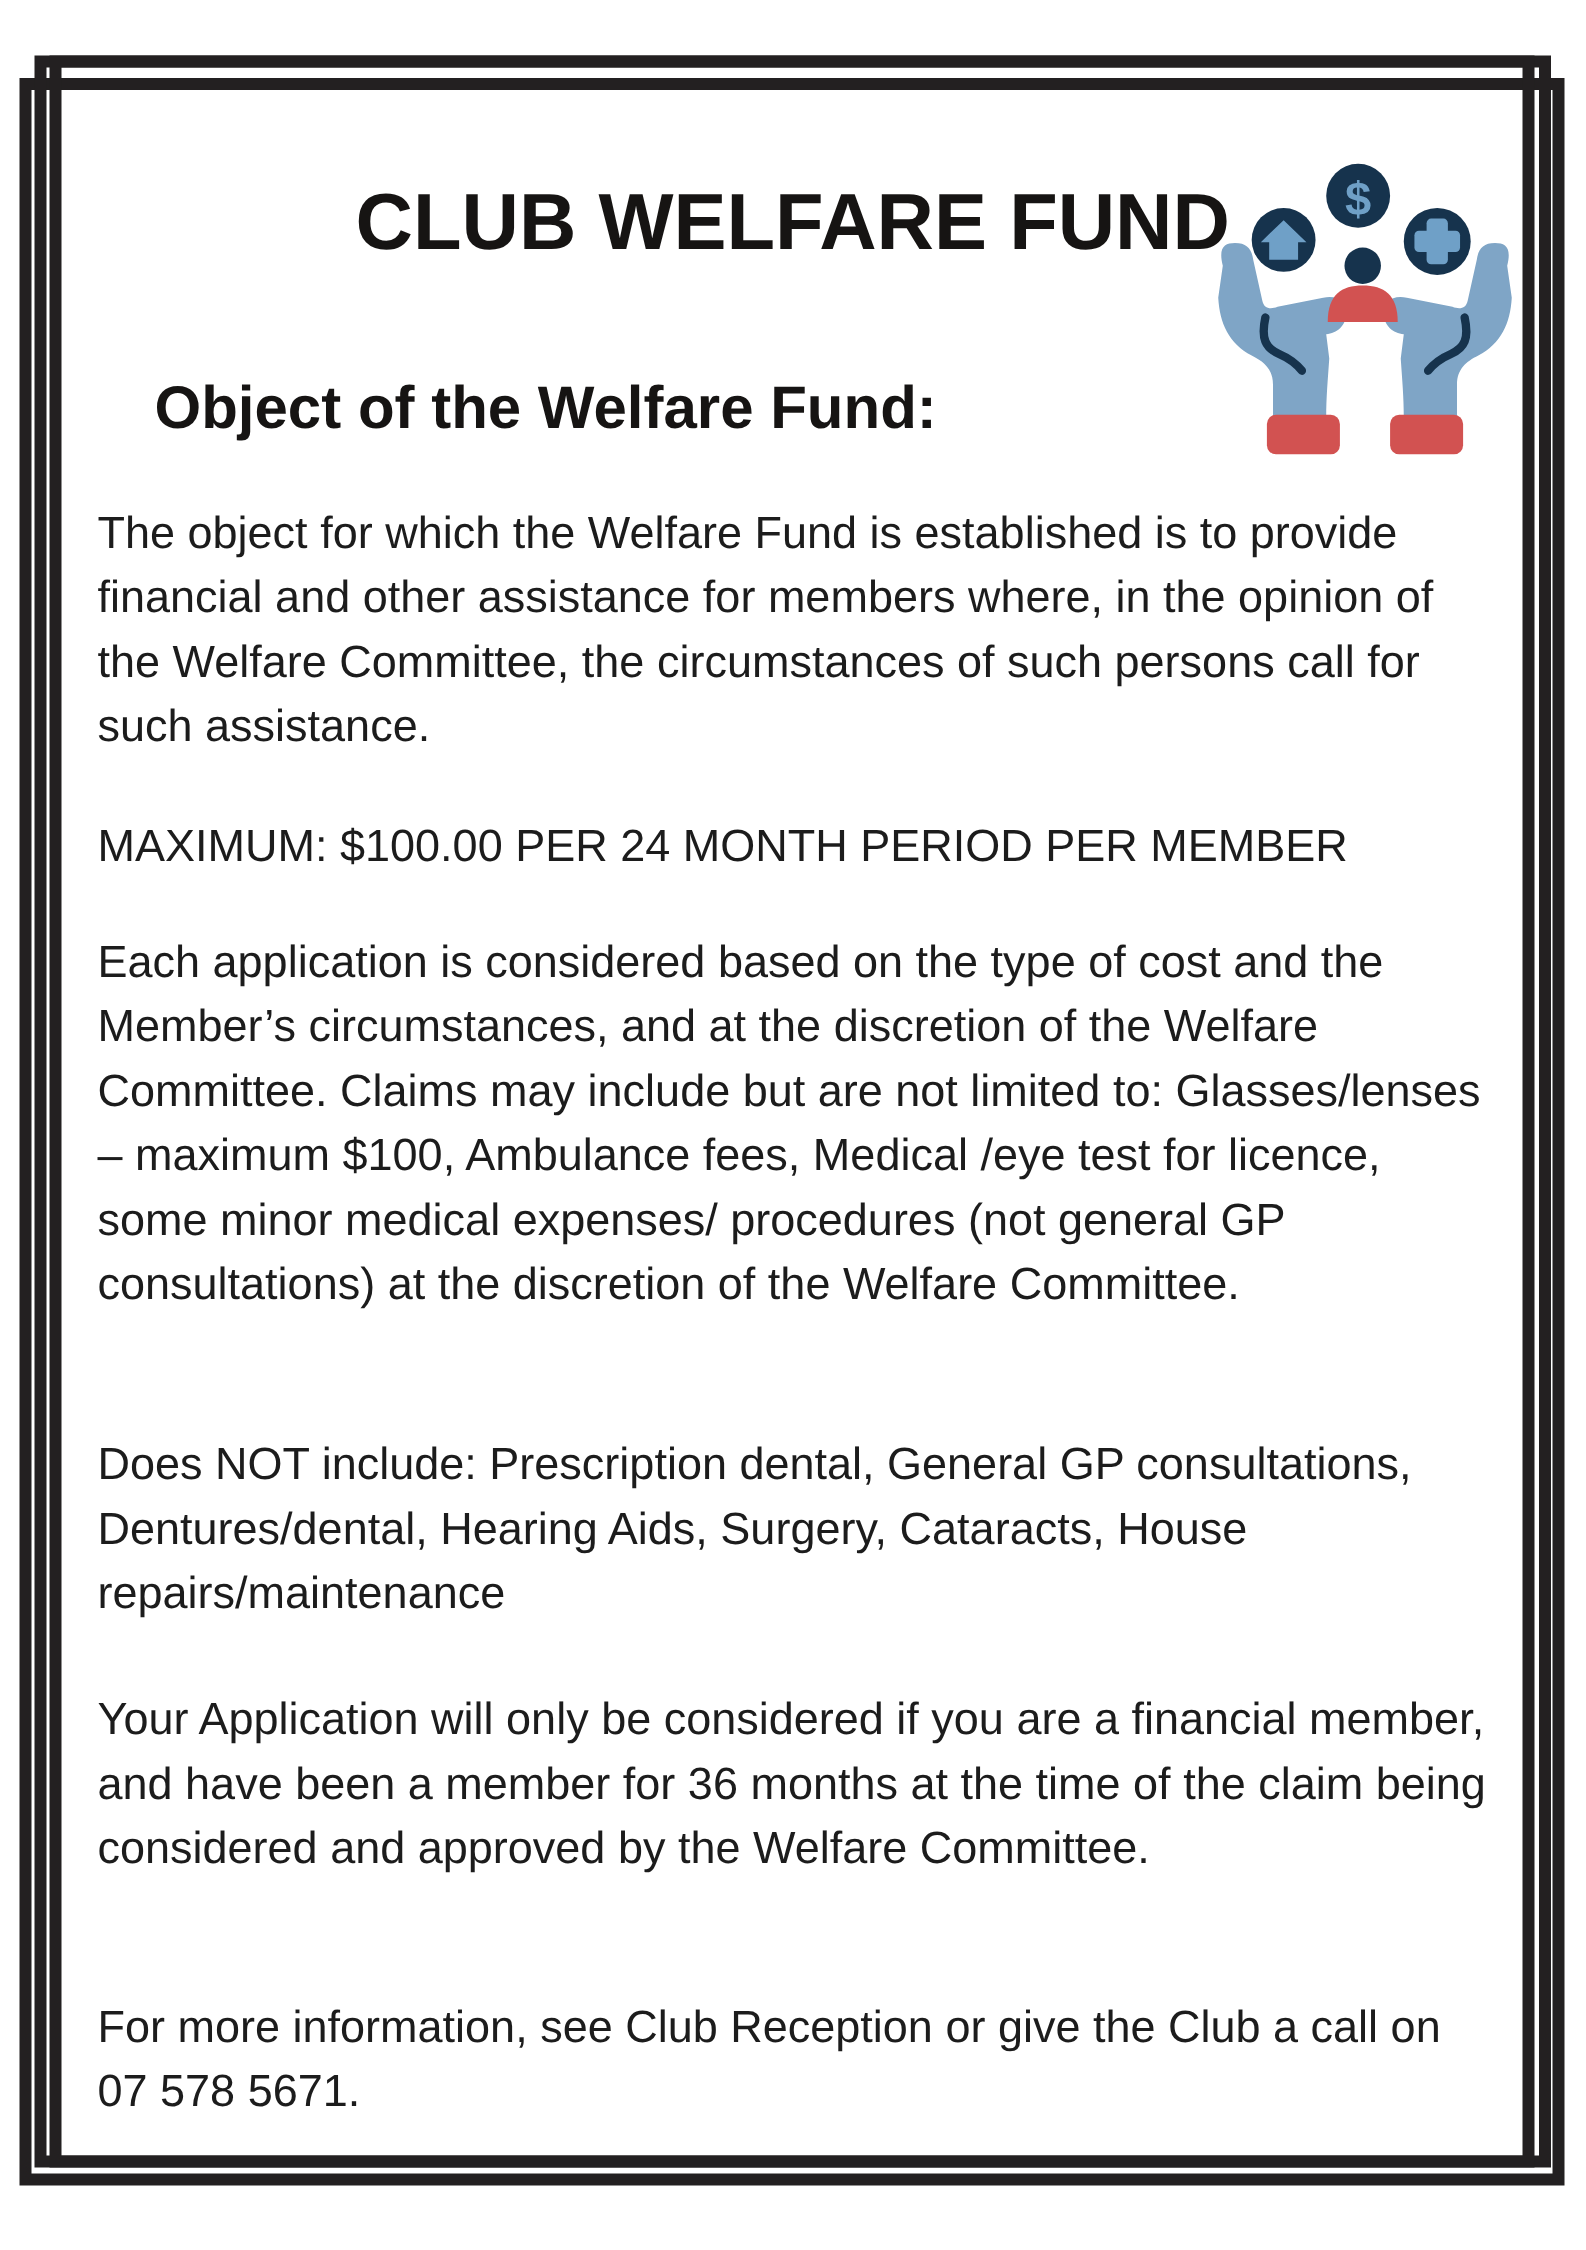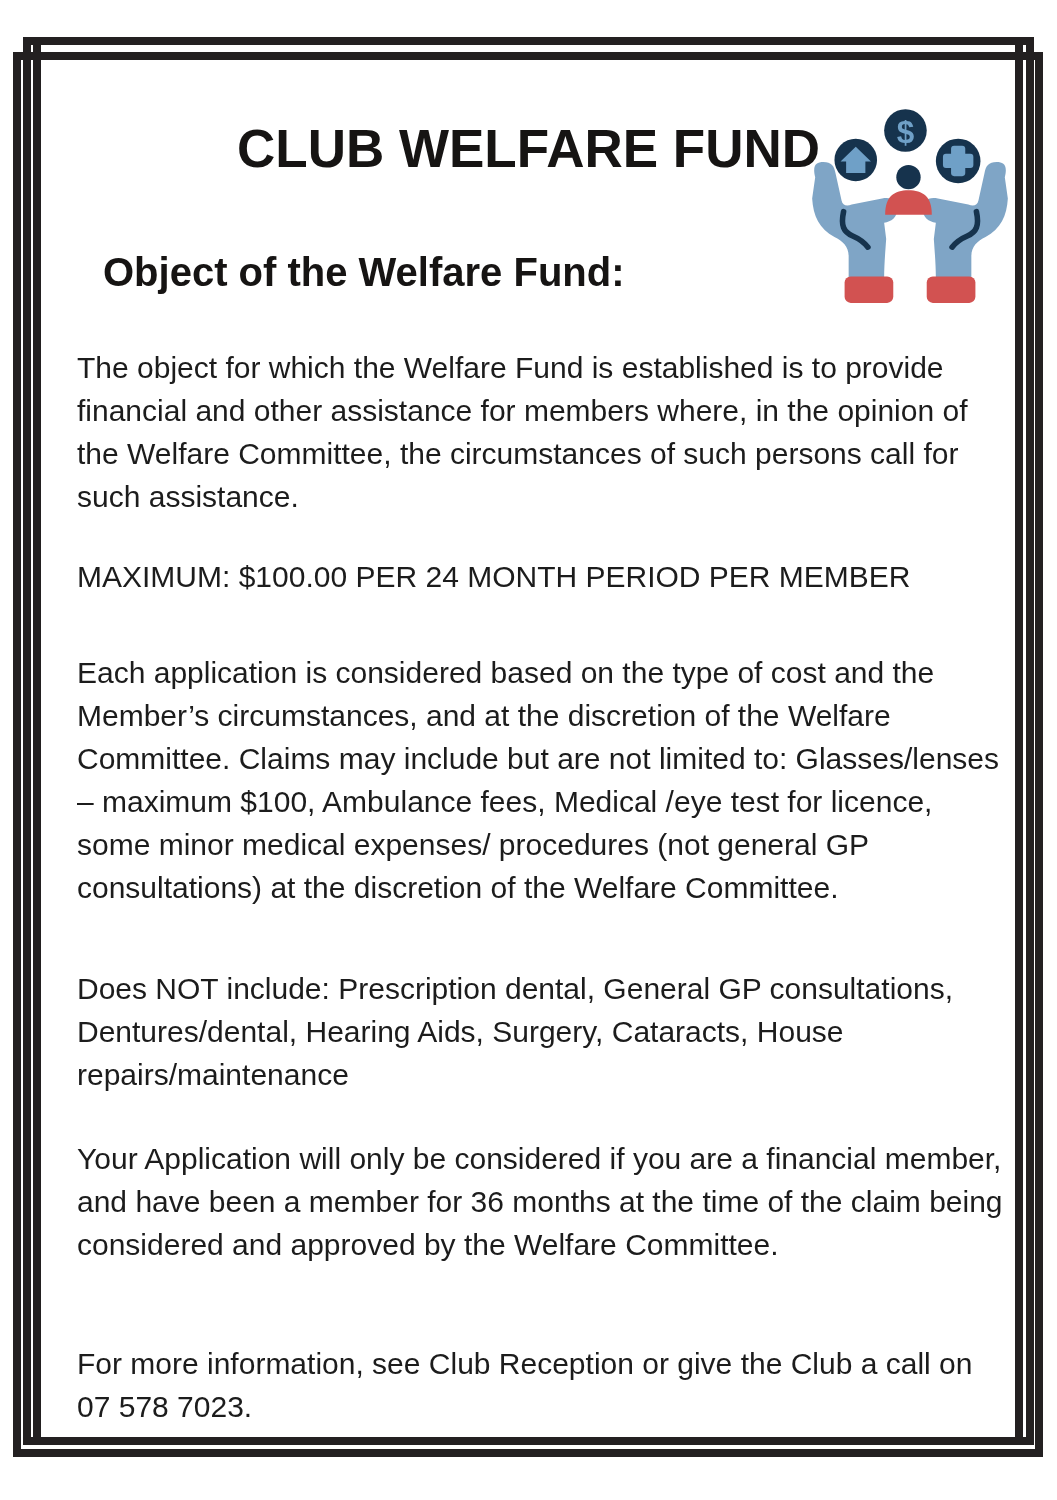--- a/index.html
+++ b/index.html
@@ -39,25 +39,25 @@
     color: #161413;
     margin-left: 38px;
   }
   .para {
     position: absolute;
     left: 65px;
     width: 930px;
     font-size: 30px;
     line-height: 43px;
     font-weight: 400;
-    margin: 12px;
+    margin: 0;
   }
   #p-object       { top: 334px; }
   #p-maximum      { top: 543px; }
-  #p-applications { top: 639px; }
+  #p-applications { top: 620px; }
   #p-exclusions   { top: 955px; }
   #p-eligibility  { top: 1125px; }
   #p-contact      { top: 1330px; }
 
   #welfare-icon { position: absolute; left: 807px; top: 92px; }
 </style>
 </head>
 <body>
 
 <div class="frame" id="frame-outer"></div>
@@ -132,13 +132,13 @@
   </g>
 </svg>
 
 <div class="heading">Object of the Welfare Fund:</div>
 
 <p class="para" id="p-object">The object for which the Welfare Fund is established is to provide financial and other assistance for members where, in the opinion of the Welfare Committee, the circumstances of such persons call for such assistance.</p>
 <p class="para" id="p-maximum">MAXIMUM: $100.00 PER 24 MONTH PERIOD PER MEMBER</p>
 <p class="para" id="p-applications">Each application is considered based on the type of cost and the Member’s circumstances, and at the discretion of the Welfare Committee. Claims may include but are not limited to: Glasses/lenses – maximum $100, Ambulance fees, Medical /eye test for licence, some minor medical expenses/ procedures (not general GP consultations) at the discretion of the Welfare Committee.</p>
 <p class="para" id="p-exclusions">Does NOT include: Prescription dental, General GP consultations, Dentures/dental, Hearing Aids, Surgery, Cataracts, House repairs/maintenance</p>
 <p class="para" id="p-eligibility">Your Application will only be considered if you are a financial member, and have been a member for 36 months at the time of the claim being considered and approved by the Welfare Committee.</p>
-<p class="para" id="p-contact">For more information, see Club Reception or give the Club a call on 07 578 7023.</p>
+<p class="para" id="p-contact">For more information, see Club Reception or give the Club a call on 07 578 5671.</p>
 
 </body></html>

